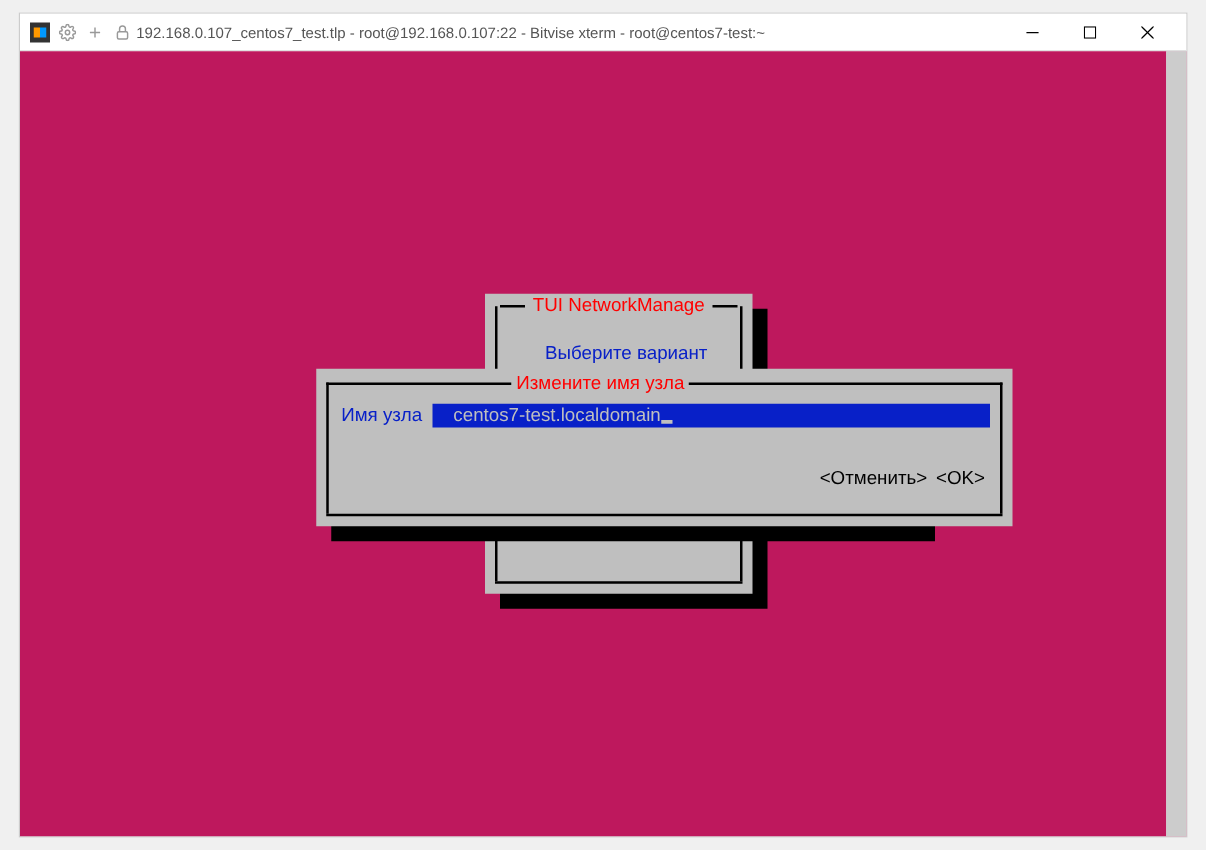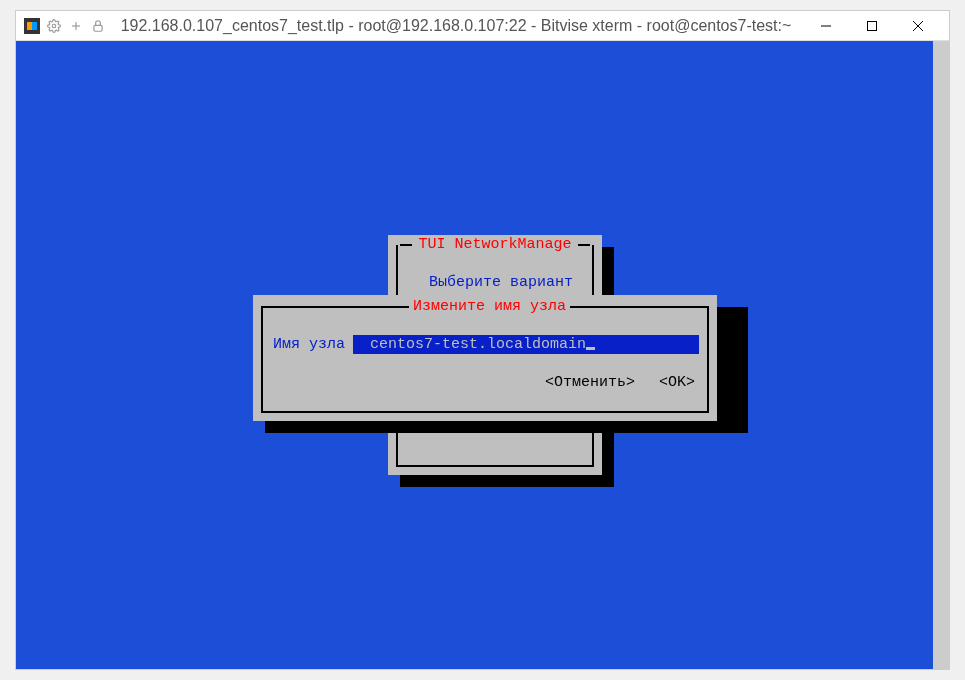--- a/index.html
+++ b/index.html
@@ -64,47 +64,46 @@
       display: flex;
       align-items: center;
       justify-content: center;
       color: #999;
       font-size: 14px;
     }
     
     .title-text {
       margin-left: 3px;
       color: #555;
-      font-size: 16px;
+      font-size: 12px;
       flex: 1;
       white-space: nowrap;
       overflow: hidden;
-      text-align: center;
     }
     
     .window-controls {
       display: flex;
       gap: 0;
     }
     
     .win-btn {
       width: 46px;
       height: 28px;
       display: flex;
       align-items: center;
       justify-content: center;
       color: #333;
       font-size: 10px;
     }
     
     .terminal {
       flex: 1;
-      background: #1d4ed8;
+      background: #be185d;
       position: relative;
-      font-family: Liberation Mono, monospace;
+      font-family: Liberation Sans, sans-serif;
       font-size: 15px;
       line-height: 19px;
     }
     
     .scrollbar-track {
       position: absolute;
       right: 0;
       top: 0;
       bottom: 0;
       width: 16px;
@@ -221,21 +220,21 @@
       top: 12px;
       width: 483px;
       height: 126px;
       background: #000;
     }
     
     .front-dialog-body {
       position: absolute;
       left: 0;
       top: 0;
-      width: 464px;
+      width: 557px;
       height: 126px;
       background: #bfbfbf;
     }
     
     .front-frame-top {
       position: absolute;
       top: 2px;
       left: 8px;
       right: 8px;
       display: flex;
@@ -250,21 +249,21 @@
     }
     
     .front-frame-top .post-bar {
       flex: 1;
       height: 2px;
       background: #000;
     }
     
     .front-label-row {
       position: absolute;
-      top: 40px;
+      top: 28px;
       left: 20px;
       right: 18px;
       display: flex;
       align-items: center;
     }
     
     .front-label {
       color: #0820c8;
       white-space: nowrap;
       margin-right: 8px;
@@ -288,21 +287,21 @@
       vertical-align: baseline;
       position: relative;
       top: 2px;
     }
     
     .front-buttons {
       position: absolute;
       top: 78px;
       right: 22px;
       display: flex;
-      gap: 24px;
+      gap: 7px;
       color: #000;
     }
     
     .tui-btn {
       white-space: nowrap;
     }
     
     .front-side-l, .front-side-r {
       position: absolute;
       top: 11px;

